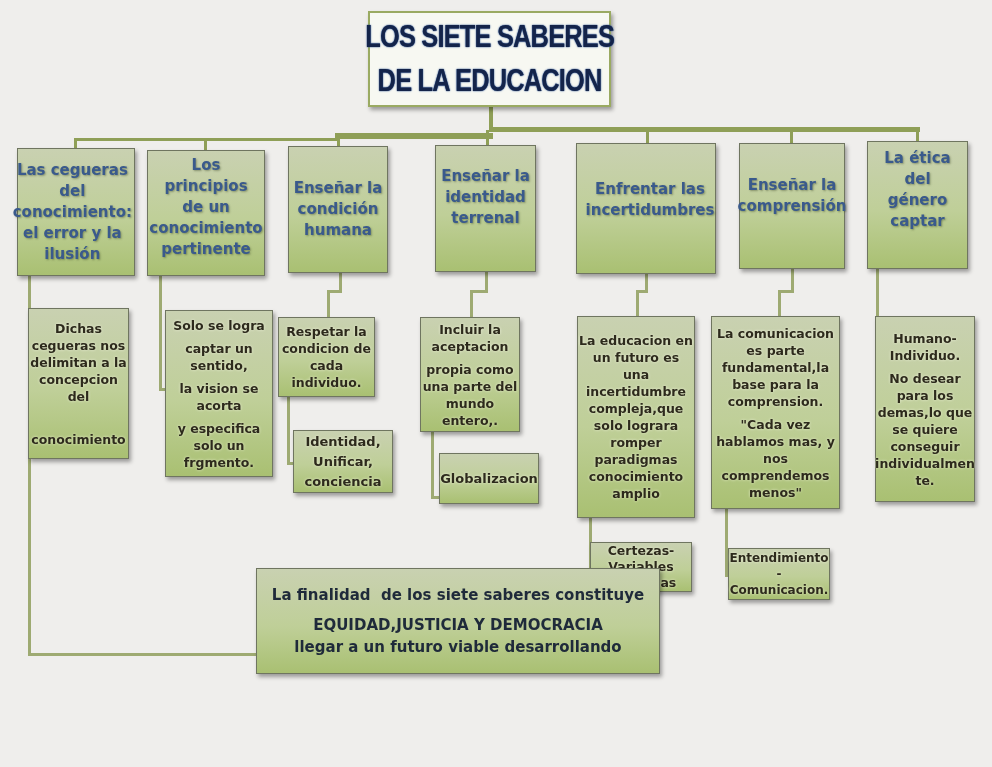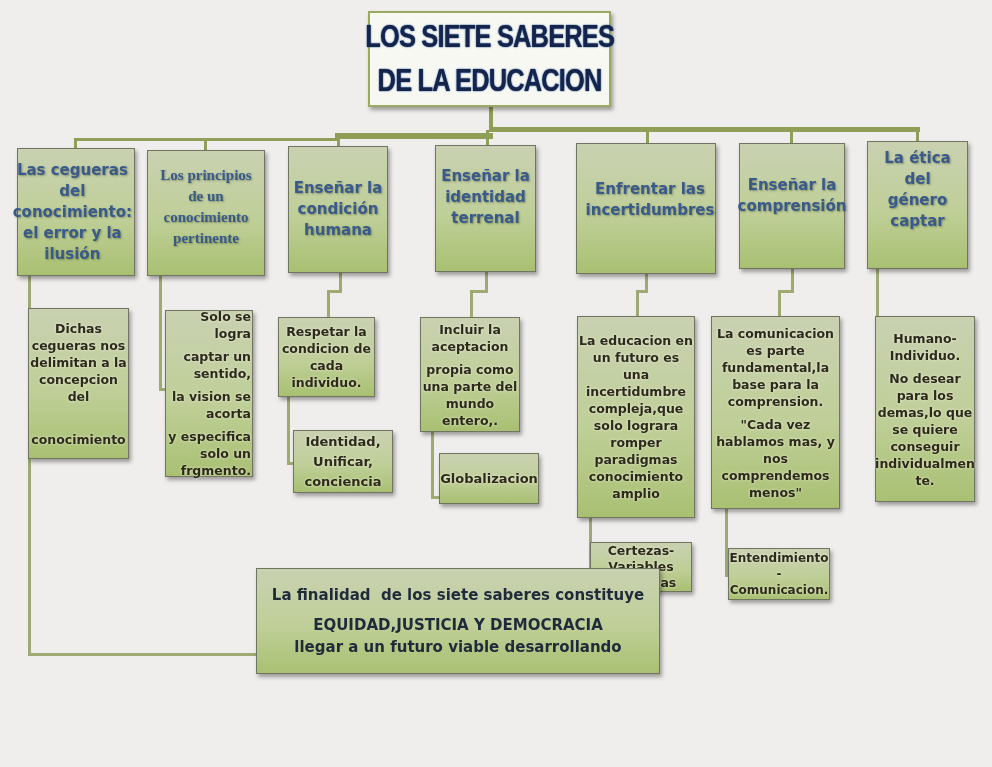--- a/index.html
+++ b/index.html
@@ -103,21 +103,21 @@
 <div class="box" style="left:17px; top:148px; width:118px; height:128px;align-items:flex-end;">
   <div class="cat">
     <div>Las cegueras</div>
     <div>del</div>
     <div>conocimiento:</div>
     <div>el error y la</div>
     <div>ilusión</div>
   </div>
 </div>
 
-<div class="box" style="left:147px; top:150px; width:118px; height:126px;font-family:Liberation Serif, serif;">
+<div class="box" style="left:147px; top:150px; width:118px; height:126px;">
   <div class="cat" style="margin-top:-12px;">
     <div>Los principios</div>
     <div>de un</div>
     <div>conocimiento</div>
     <div>pertinente</div>
   </div>
 </div>
 
 <div class="box" style="left:288px; top:146px; width:100px; height:127px;">
   <div class="cat">
@@ -162,21 +162,21 @@
     <div>Dichas</div>
     <div>cegueras nos</div>
     <div>delimitan a la</div>
     <div>concepcion</div>
     <div>del</div>
     <div style="height:26px;"></div>
     <div>conocimiento</div>
   </div>
 </div>
 
-<div class="box" style="left:165px; top:310px; width:88px; height:167px;text-align:right;">
+<div class="box" style="left:165px; top:310px; width:108px; height:167px;">
   <div class="desc">
     <div>Solo se logra</div>
     <span class="gap"></span>
     <div>captar un</div>
     <div>sentido,</div>
     <span class="gap"></span>
     <div>la vision se</div>
     <div>acorta</div>
     <span class="gap"></span>
     <div>y especifica</div>

